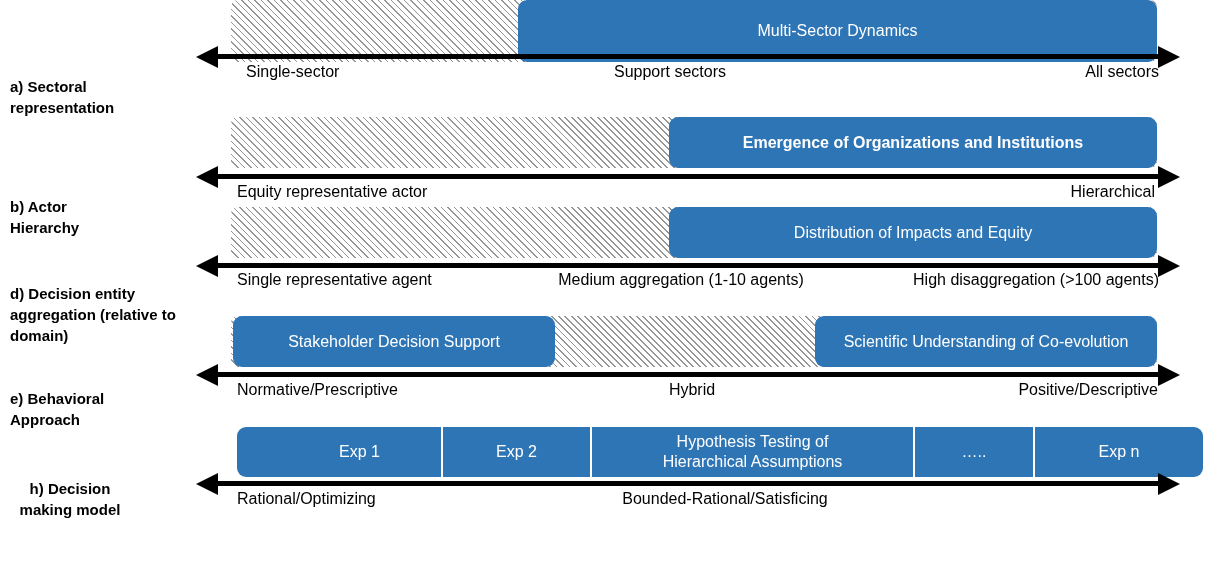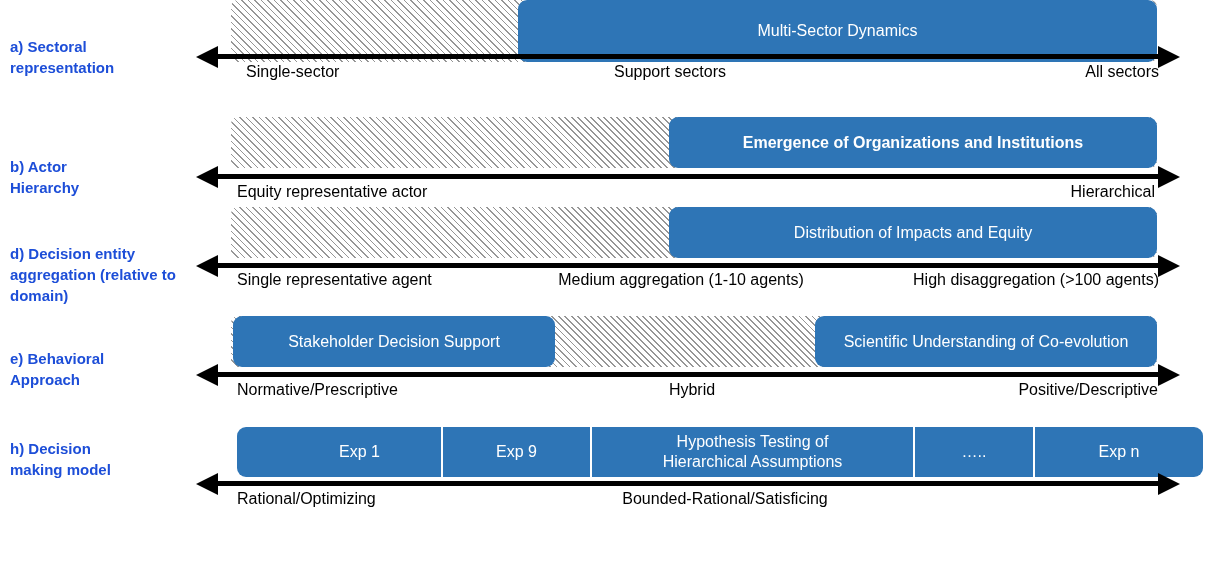--- a/index.html
+++ b/index.html
@@ -1,21 +1,21 @@
 <!DOCTYPE html>
 <html><head>
 <meta charset="utf-8">
 <style>
   html,body{margin:0;padding:0;background:#fff;}
   .canvas{
     position:relative;width:1217px;height:581px;background:#fff;overflow:hidden;
     font-family:"Liberation Sans",sans-serif;color:#000;
   }
   .row-label{
-    position:absolute;font-weight:bold;font-size:15px;line-height:21px;color:#1d4ed8;
+    position:absolute;font-weight:bold;font-size:15px;line-height:21px;color:#000000;margin-top:40px;
   }
   .band{
     position:absolute;left:231px;width:926px;height:51px;border-radius:7px;
   }
   .hatch{
     background:repeating-linear-gradient(45deg,#969696 0px,#969696 1.2px,#ffffff 1.2px,#ffffff 4.6px);
   }
   .bluebox{
     position:absolute;top:0;bottom:0;background:#2E75B6;border-radius:9px;
     display:flex;align-items:center;justify-content:center;
@@ -111,28 +111,28 @@
   <div class="axis" style="top:364px;">
     <div class="ah ah-left"></div>
     <div class="axis-line"></div>
     <div class="ah ah-right"></div>
   </div>
 
   <div class="axis-label" style="top:381px;left:237px;">Normative/Prescriptive</div>
   <div class="axis-label mid" style="top:381px;left:692px;">Hybrid</div>
   <div class="axis-label" style="top:381px;right:59px;">Positive/Descriptive</div>
 
-  <div class="row-label" style="top:438px;left:10px;max-width:120px;">h) Decision making model</div>
+  <div class="row-label" style="top:438px;left:10px;max-width:120px;text-align:center;">h) Decision making model</div>
 
   <div class="solidband" style="top:427px;left:237px;width:925px;padding-left:41px;">
     <div class="seg" style="width:163px;">
       <span class="wrap">Exp 1</span>
     </div>
     <div class="seg" style="width:147px;">
-      <span class="wrap">Exp 9</span>
+      <span class="wrap">Exp 2</span>
     </div>
     <div class="seg" style="width:321px;">
       <span class="wrap">Hypothesis Testing of Hierarchical Assumptions</span>
     </div>
     <div class="seg" style="width:118px;">
       <span class="wrap">…..</span>
     </div>
     <div class="seg" style="flex:1;">
       <span class="wrap">Exp n</span>
     </div>

